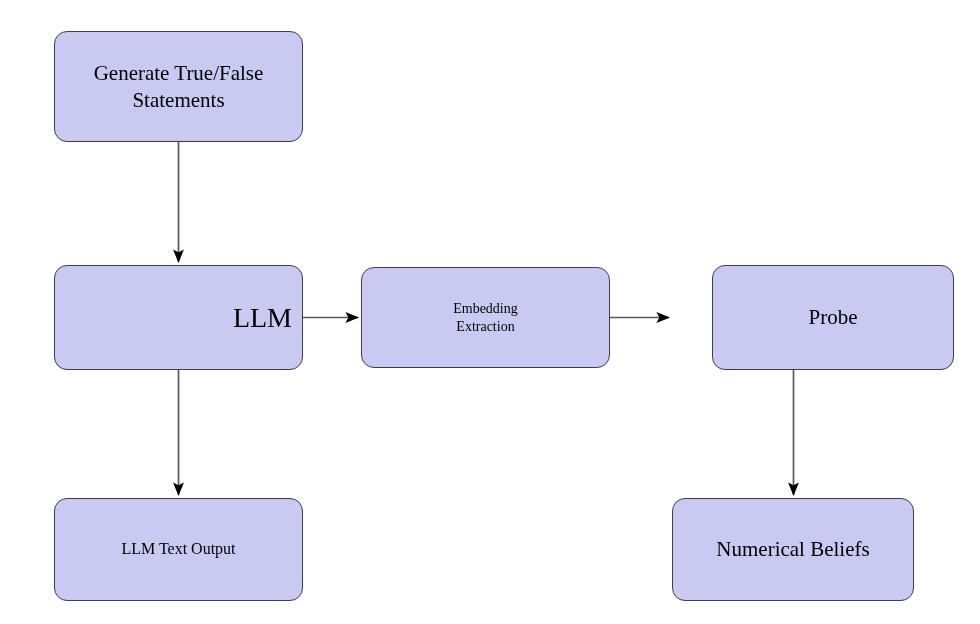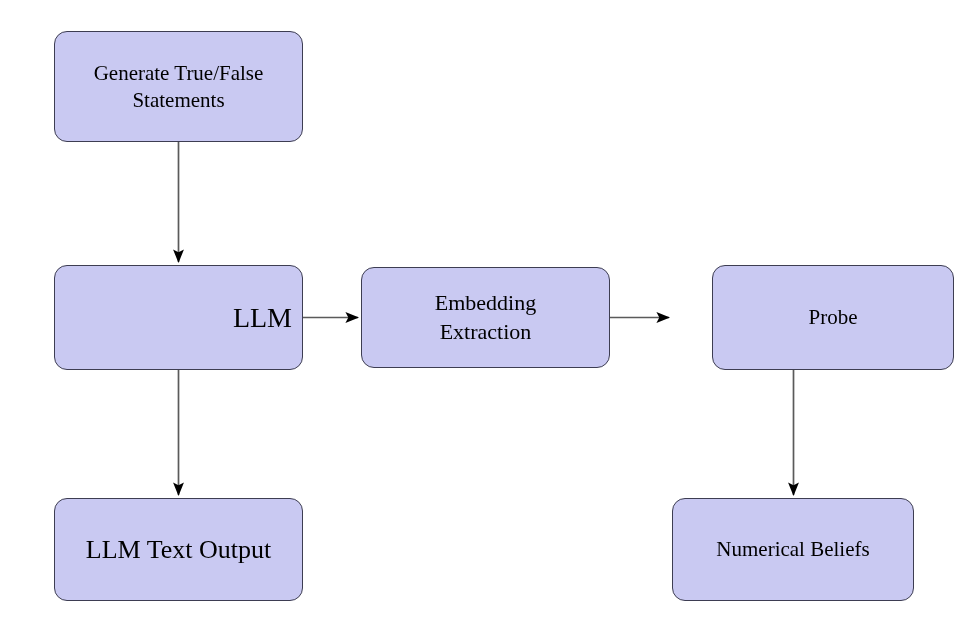--- a/index.html
+++ b/index.html
@@ -44,23 +44,23 @@
     z-index: 2;
   }
   .node .label {
     display: block;
     padding: 0 10px;
     white-space: pre-line;
   }
   
   #node-generate      { left: 54px;  top: 31px;  width: 249px; height: 111px; font-size: 21px; }
   #node-llm           { left: 54px;  top: 265px; width: 249px; height: 105px; font-size: 28px; justify-content: flex-end; }
-  #node-embedding     { left: 361px; top: 267px; width: 249px; height: 101px; font-size: 22px; }
+  #node-embedding     { left: 361px; top: 267px; width: 249px; height: 101px; font-size: 14px; }
   #node-probe         { left: 672px; top: 265px; width: 242px; height: 105px; font-size: 21px; margin-left: 40px; }
-  #node-text-output   { left: 54px;  top: 498px; width: 249px; height: 103px; font-size: 26px; }
+  #node-text-output   { left: 54px;  top: 498px; width: 249px; height: 103px; font-size: 16px; }
   #node-beliefs       { left: 672px; top: 498px; width: 242px; height: 103px; font-size: 21px; font-family: Liberation Serif, serif; }
 </style>
 </head>
 <body>
 
 <div id="canvas">
 
   <svg id="edges" viewBox="0 0 980 624" width="980" height="624" xmlns="http://www.w3.org/2000/svg">
     <defs>
       <marker id="arrowhead" markerWidth="9" markerHeight="9" refX="7.4" refY="3.2" orient="auto" markerUnits="strokeWidth">

